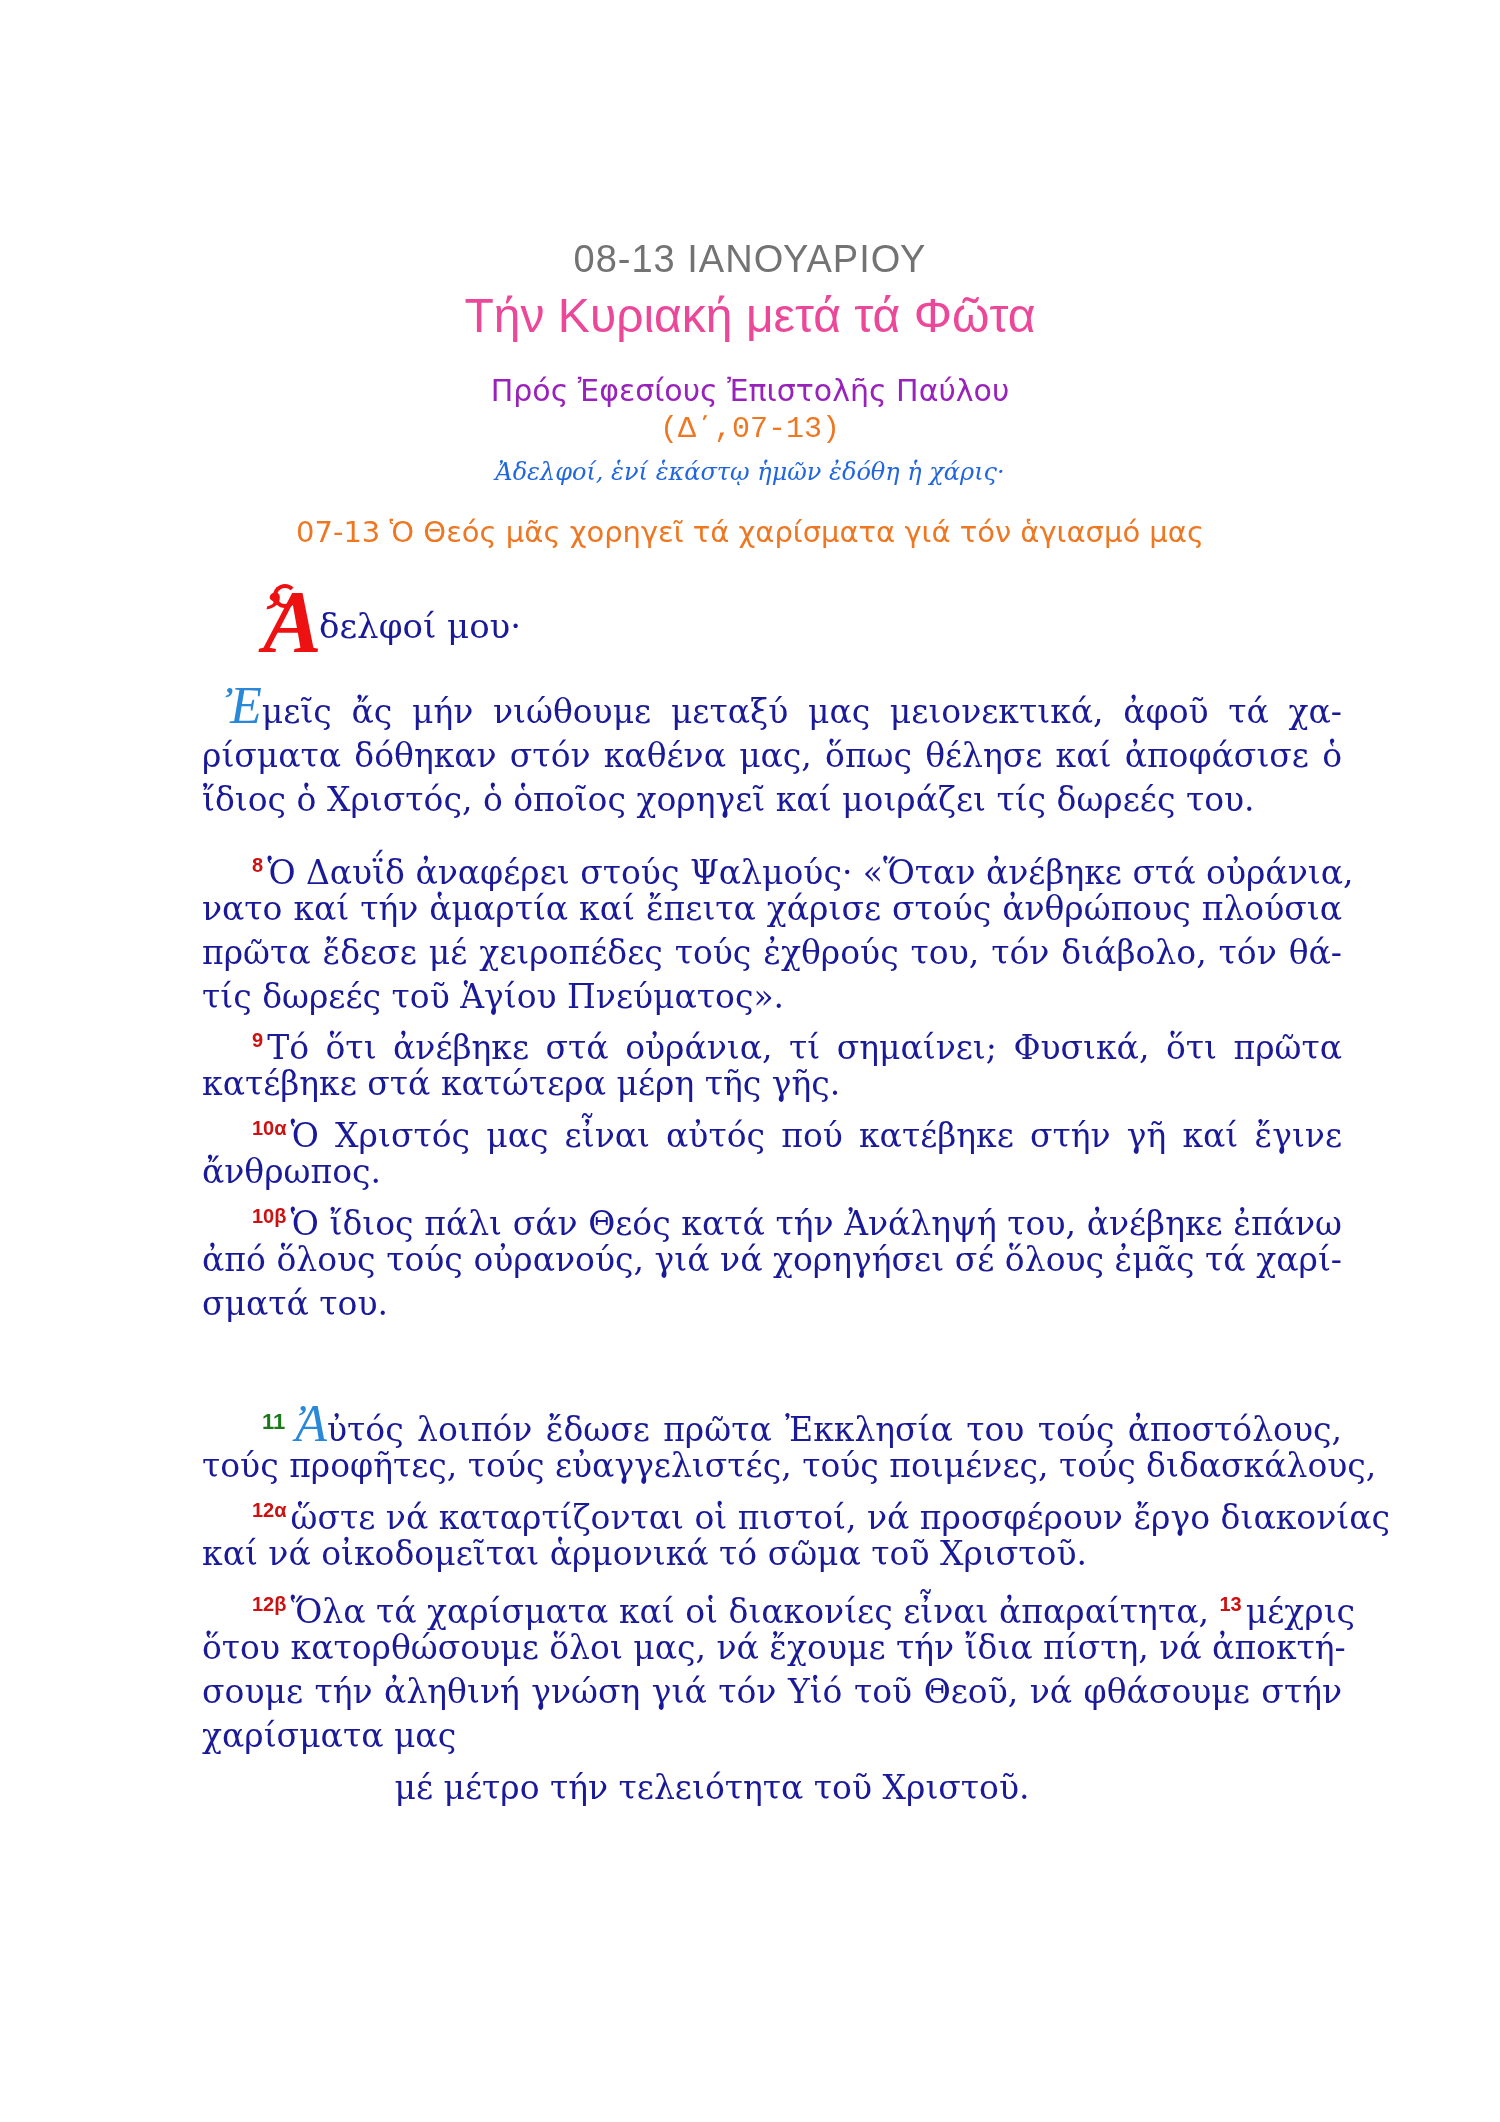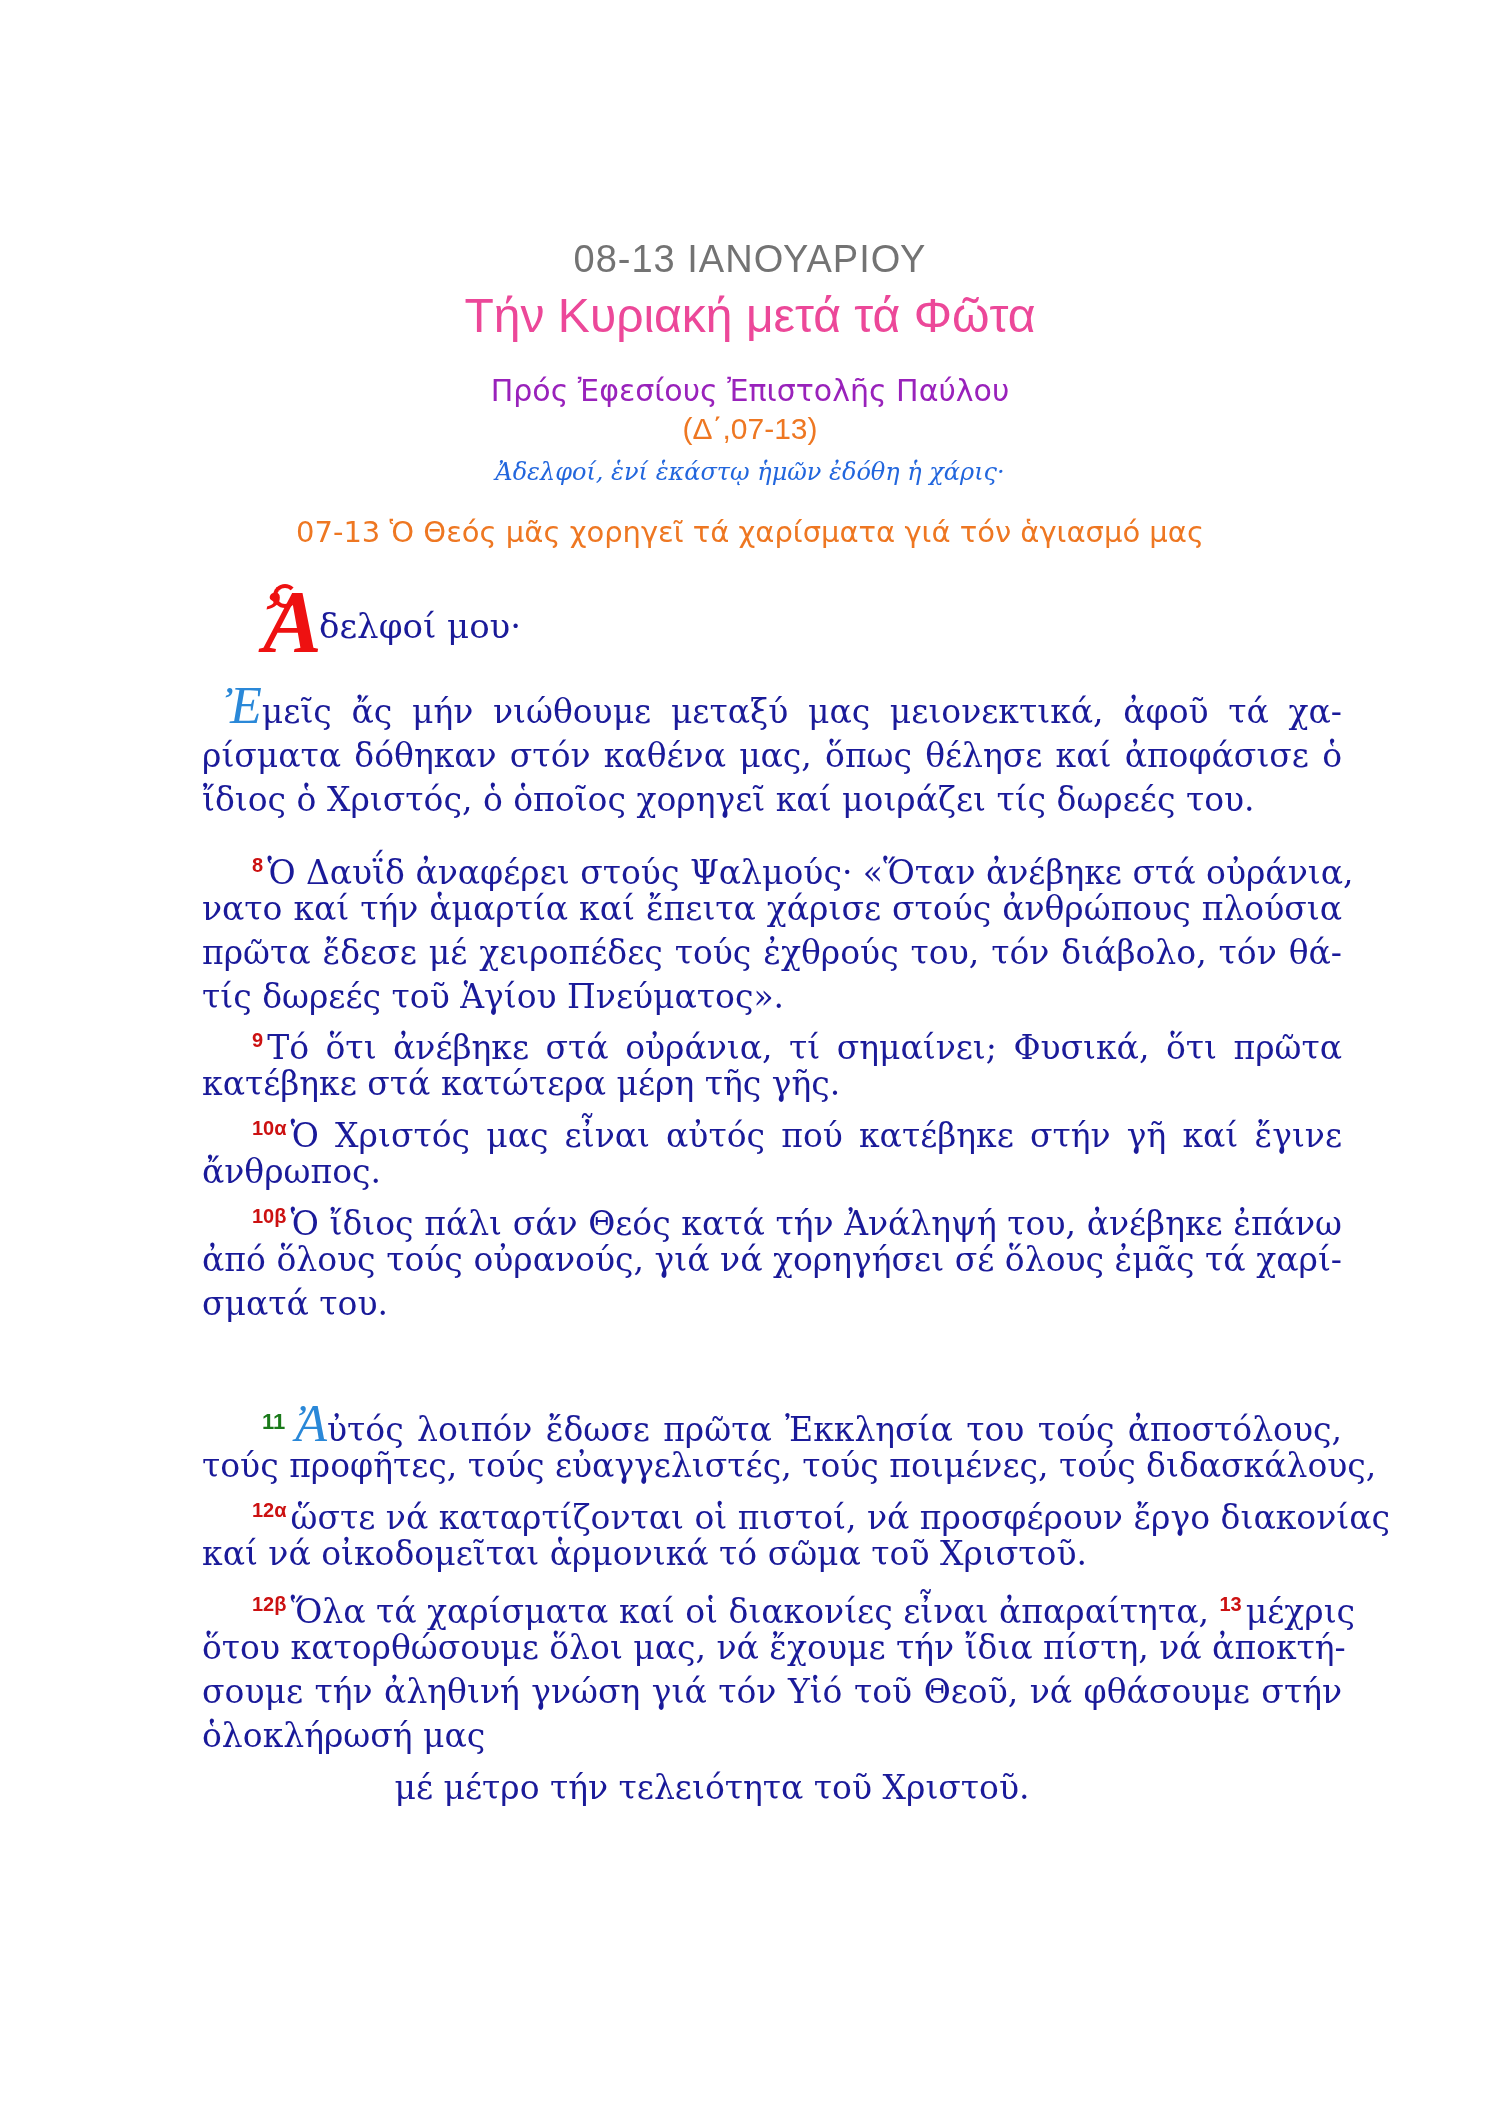--- a/index.html
+++ b/index.html
@@ -2,21 +2,21 @@
 <html><head>
 <meta charset="utf-8">
 <style>
   html, body { margin: 0; padding: 0; background: #ffffff; }
   body { width: 1500px; height: 2122px; position: relative; overflow: hidden; }
   .page { position: absolute; left: 0; top: 0; width: 1500px; height: 2122px; }
   .center { position: absolute; left: 0; width: 1500px; text-align: center; white-space: nowrap; }
   .title-date { top: 238px; font-family: Liberation Sans, sans-serif; font-size: 38px; color: #737373; letter-spacing: 1px; }
   .title-sub { top: 288px; font-family: Liberation Sans, sans-serif; font-size: 48px; color: #ec4899; }
   .epistle { top: 373px; font-family: "DejaVu Sans", sans-serif; font-size: 30px; color: #9922bb; }
-  .chapref { top: 412px; font-family: Liberation Sans, sans-serif; font-size: 30px; color: #ee7722; }
+  .chapref { top: 412px; font-family: Liberation Mono, monospace; font-size: 30px; color: #ee7722; }
   .incipit { top: 458px; font-family: "DejaVu Serif", serif; font-style: italic; font-size: 24px; color: #2266dd; }
   .section-title { top: 515px; font-family: "DejaVu Sans", sans-serif; font-size: 29px; color: #ee7722; }
 
   .salutation { position: absolute; left: 263px; top: 578px; height: 90px; }
   .dropcap-red { position: absolute; left: 0; top: 0; font-family: "Liberation Serif", serif; font-style: italic; font-weight: bold; font-size: 88px; line-height: 88px; color: #ee1111; }
   .dropcap-red-orn { position: absolute; left: 10px; top: 6px; width: 16px; height: 16px; border: 4px solid #ee1111; border-radius: 50%; border-right-color: transparent; }
   .salutation-text { position: absolute; left: 56px; top: 28px; white-space: nowrap; font-family: "DejaVu Serif", serif; font-size: 34px; color: #1a1a99; }
 
   .body-text { position: absolute; left: 202px; width: 1140px; font-family: "DejaVu Serif", serif; font-size: 33px; color: #1a1a99; line-height: 44px; }
   .line { display: block; white-space: nowrap; text-align: justify; text-align-last: justify; height: 44px; }
@@ -81,18 +81,18 @@
 
   <div class="body-text" style="top:1488px;">
     <span class="line indent"><span class="vnum-red">12α</span><span>ὥστε νά καταρτίζονται οἱ πιστοί, νά προσφέρουν ἔργο διακονίας</span></span>
     <span class="line last">καί νά οἰκοδομεῖται ἁρμονικά τό σῶμα τοῦ Χριστοῦ.</span>
   </div>
 
   <div class="body-text" style="top:1582px;">
     <span class="line indent"><span class="vnum-red">12β</span><span>Ὅλα τά χαρίσματα καί οἱ διακονίες εἶναι ἀπαραίτητα,</span> <span class="vnum-red">13</span><span>μέχρις</span></span>
     <span class="line">ὅτου κατορθώσουμε ὅλοι μας, νά ἔχουμε τήν ἴδια πίστη, νά ἀποκτή-</span>
     <span class="line">σουμε τήν ἀληθινή γνώση γιά τόν Υἱό τοῦ Θεοῦ, νά φθάσουμε στήν</span>
-    <span class="line last">ὁλοκλήρωσή μας</span>
+    <span class="line last">χαρίσματα μας</span>
   </div>
 
   <div class="closing">μέ μέτρο τήν τελειότητα τοῦ Χριστοῦ.</div>
 
 </div>
 
 </body></html>

